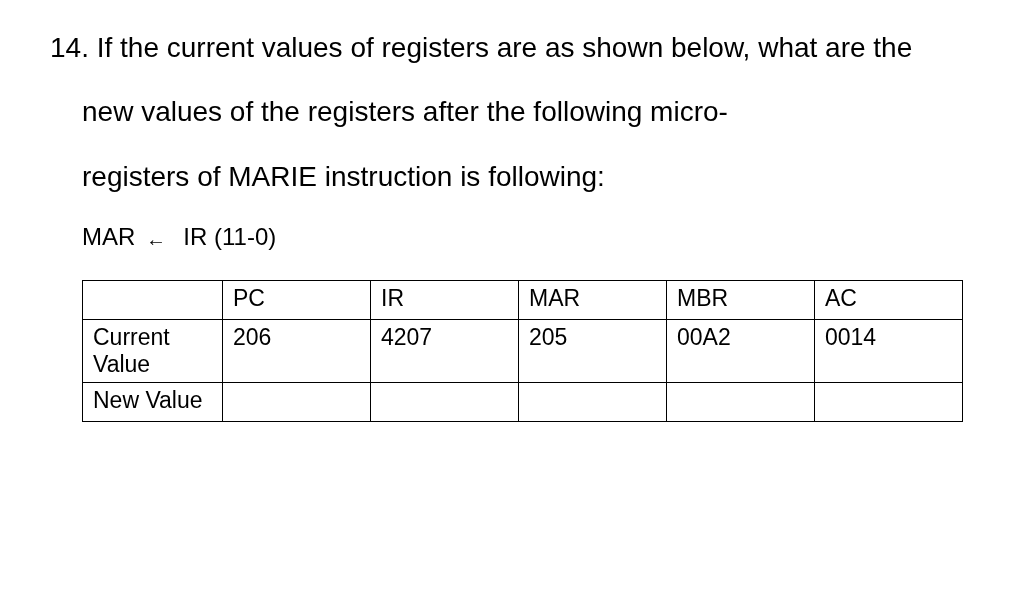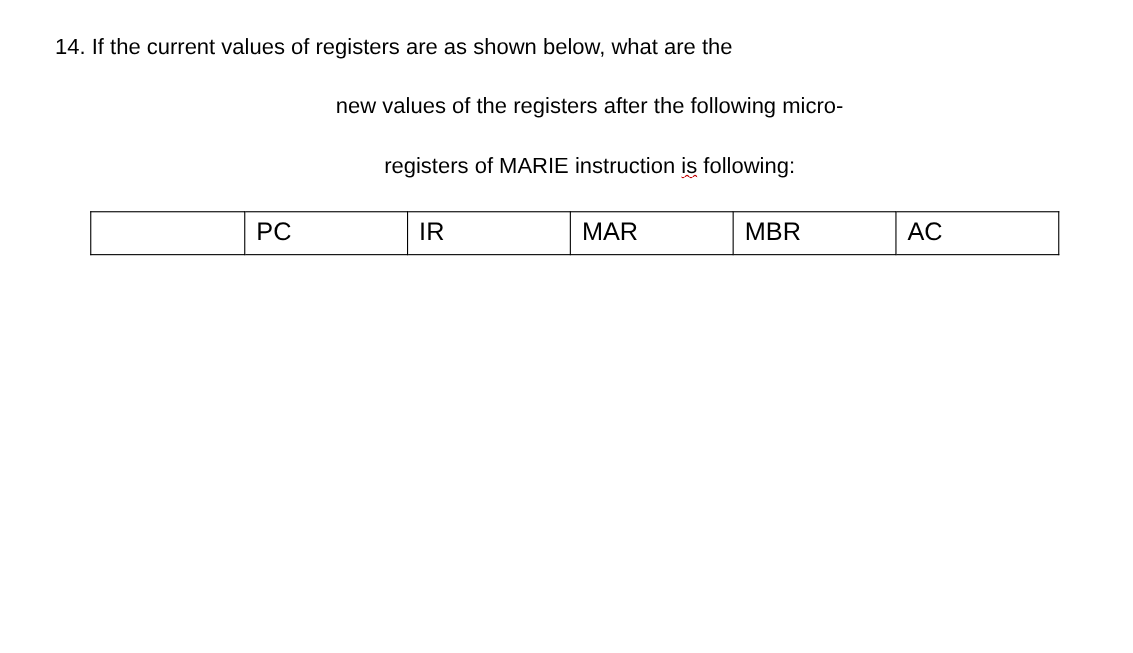--- a/index.html
+++ b/index.html
@@ -9,46 +9,44 @@
     height: 594px;
     background: #ffffff;
     font-family: "Comic Sans MS", "Comic Sans", cursive, sans-serif;
     color: #000000;
   }
   .page {
     padding: 30px 40px 0 50px;
     box-sizing: border-box;
   }
   .q-line {
-    font-size: 20px;
+    font-size: 28px;
     line-height: 1.3;
     margin-bottom: 28px;
   }
   .q-first {
     text-indent: -32px;
     padding-left: 32px;
   }
   .indent {
     padding-left: 32px;
-    text-align: center;
   }
   .op-line {
     font-size: 24px;
     line-height: 1.2;
     margin-bottom: 28px;
     padding-left: 32px;
   }
   .arrow {
     font-family: Arial, sans-serif;
     font-size: 20px;
     vertical-align: middle;
     padding: 0 4px;
   }
   .squiggle {
-    text-decoration: underline;
     text-decoration-style: wavy;
     text-decoration-color: #c00000;
     text-decoration-thickness: 1px;
   }
   table.reg {
     border-collapse: collapse;
     margin-left: 32px;
     margin-top: 4px;
     width: 880px;
     font-size: 23px;
@@ -77,36 +75,57 @@
   </div>
 
   <div class="q-line indent">
     <span>new values of the registers after the following micro-</span>
   </div>
 
   <div class="q-line indent">
     <span>registers of MARIE instruction </span><span class="squiggle">is</span><span> following:</span>
   </div>
 
+  <div class="op-line">
+    <span>MAR</span>
+    <span class="arrow">←</span>
+    &nbsp;<span>IR (11-0)</span>
+  </div>
 
 
   <table class="reg">
     <colgroup>
       <col class="c0">
         <col class="cx">
         <col class="cx">
         <col class="cx">
         <col class="cx">
         <col class="cx">
     </colgroup>
     <tbody>
         <tr>
       <th></th>
       <th>PC</th>
       <th>IR</th>
       <th>MAR</th>
       <th>MBR</th>
       <th>AC</th>
     </tr>
+    <tr>
+      <td>Current Value</td>
+      <td>206</td>
+      <td>4207</td>
+      <td>205</td>
+      <td>00A2</td>
+      <td>0014</td>
+    </tr>
+    <tr>
+      <td>New Value</td>
+      <td class="empty-cell"></td>
+      <td class="empty-cell"></td>
+      <td class="empty-cell"></td>
+      <td class="empty-cell"></td>
+      <td class="empty-cell"></td>
+    </tr>
   </tbody>
     </table>
 
 </div>
 
 </body></html>

